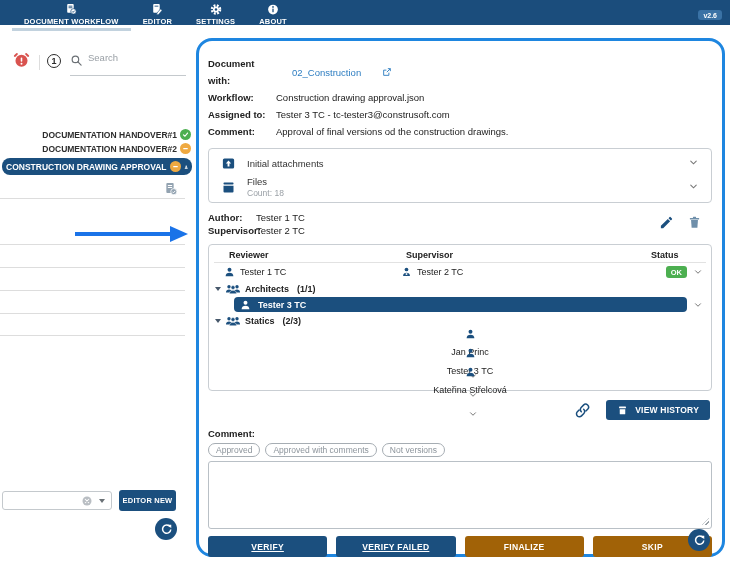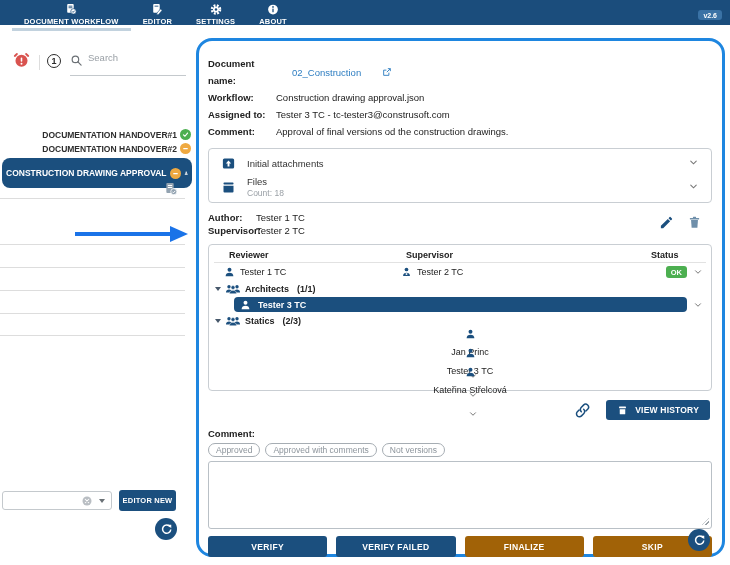--- a/index.html
+++ b/index.html
@@ -21,21 +21,21 @@
   .sb-vdiv { position:absolute; left:39px; top:24px; height:15px; width:1px; background:#ddd; }
   .sb-count { position:absolute; left:47px; top:23px; width:14px; height:14px; border:1.4px solid #2b2b2b; border-radius:50%; display:flex; align-items:center; justify-content:center; font-size:9px; font-weight:bold; color:#2b2b2b; background:#fff; }
   .sb-search-icon { position:absolute; left:70px; top:23px; width:13px; height:13px; }
   .sb-search { position:absolute; left:88px; top:21px; width:96px; border:none; outline:none; font-size:9.5px; color:#333; font-family:inherit; background:transparent; }
   .sb-search::placeholder { color:#9aa0a6; }
   .sb-search-line { position:absolute; left:70px; top:44px; width:116px; height:1px; background:#c4c9cd; }
 
   .sb-item { position:absolute; right:5px; display:flex; align-items:center; gap:3px; font-size:8.5px; font-weight:bold; color:#2d2d2d; cursor:pointer; white-space:nowrap; }
   .st-circle { width:11px; height:11px; border-radius:50%; display:flex; align-items:center; justify-content:center; flex:none; }
   .st-done { background:#4caf50; } .st-pending { background:#efa941; }
-  .sb-pill { position:absolute; left:2px; right:4px; top:127px; height:30px; background:#1b4f7e; border-radius:8px; display:flex; align-items:center; justify-content:flex-end; gap:3px; color:#fff; font-size:8.5px; font-weight:bold; padding:0 4px; cursor:pointer; white-space:nowrap; }
+  .sb-pill { position:absolute; left:2px; right:4px; top:127px; height:17px; background:#1b4f7e; border-radius:8px; display:flex; align-items:center; justify-content:flex-end; gap:3px; color:#fff; font-size:8.5px; font-weight:bold; padding:0 4px; cursor:pointer; white-space:nowrap; }
   .sb-doccheck { position:absolute; right:17px; top:150px; width:16px; height:16px; }
   .sb-line { position:absolute; left:0; width:185px; height:1px; background:#ddd; }
   .sb-arrow { position:absolute; left:75px; top:195px; }
 
   .sb-select { position:absolute; left:2px; top:460px; width:110px; height:19px; border:1px solid #c4c9cd; border-radius:3px; background:#fff; display:flex; align-items:center; justify-content:flex-end; gap:6px; padding-right:6px; cursor:pointer; }
   .dd-caret { width:0; height:0; border-left:3.5px solid transparent; border-right:3.5px solid transparent; border-top:4.5px solid #6a7176; }
   .sb-startnew { position:absolute; left:119px; top:459px; width:57px; height:21px; background:#1b4f7e; color:#fff; border:none; border-radius:3px; font-size:7.5px; font-weight:bold; letter-spacing:.2px; font-family:inherit; cursor:pointer; }
   .round-btn { width:22px; height:22px; border-radius:50%; background:#1b4f7e; border:none; display:flex; align-items:center; justify-content:center; cursor:pointer; }
   .sb-refresh { position:absolute; left:155px; top:487px; }
 
@@ -87,21 +87,21 @@
 
   .comment-label { margin-top:8px; font-size:9.5px; font-weight:bold; }
   .chips { margin-top:4px; display:flex; gap:5px; }
   .chip { border:1px solid #a6adb3; color:#8d959c; border-radius:9px; font-size:8.5px; padding:1px 7px; background:#fff; font-family:inherit; cursor:pointer; }
   .ta-wrap { position:relative; margin-top:4px; }
   .comment-input { display:block; width:100%; height:68px; border:1px solid #b9c0c6; border-radius:3px; resize:none; font-family:inherit; font-size:9.5px; padding:4px 6px; outline:none; }
   .resize-corner { position:absolute; right:3px; bottom:4px; width:7px; height:7px; background:repeating-linear-gradient(135deg, transparent 0 1.6px, #98a0a6 1.6px 2.6px); clip-path:polygon(100% 0, 0 100%, 100% 100%); }
 
   .actions { margin-top:7px; display:flex; gap:9px; }
   .action-btn { flex:1; height:21px; border:none; border-radius:3px; color:#fff; font-size:8.5px; font-weight:bold; letter-spacing:.3px; font-family:inherit; cursor:pointer; }
-  .act-on { background:#1b4f7e; }
+  .act-on { background:#1b4f7e;text-decoration:underline; }
   .act-off { background:#a16207; }
   .panel-refresh { position:absolute; right:12px; bottom:3px; }
 </style>
 </head>
 <body>
 
 <header class="nav">
   <div class="tabs">
     <div class="tab active">
       <svg viewBox="0 0 24 24">
@@ -219,21 +219,21 @@
       <path d="M18.6 7A7.6 7.6 0 1 0 19.9 12" fill="none" stroke="#fff" stroke-width="2.8"></path>
       <polygon points="14.2,3.2 20.8,3.2 20.8,9.8" fill="#fff"></polygon>
     </svg>
   </button>
 </aside>
 
 <main class="panel">
 
   <div>
     <div class="detail-row">
-      <span class="detail-label">Document name:</span>
+      <span class="detail-label">Document with:</span>
       <span class="link-value">
         <span>02_Construction</span>
         <svg width="10" height="10" viewBox="0 0 24 24">
           <path d="M14 4h6v6" stroke="#2d7dc1" stroke-width="2.2" fill="none"></path>
           <path d="M20 4l-8.5 8.5" stroke="#2d7dc1" stroke-width="2.2" fill="none"></path>
           <path d="M16.5 13.5V20H4V7.5h6.5" stroke="#2d7dc1" stroke-width="2.2" fill="none"></path>
         </svg>
       </span>
     </div>
     <div class="detail-row">

